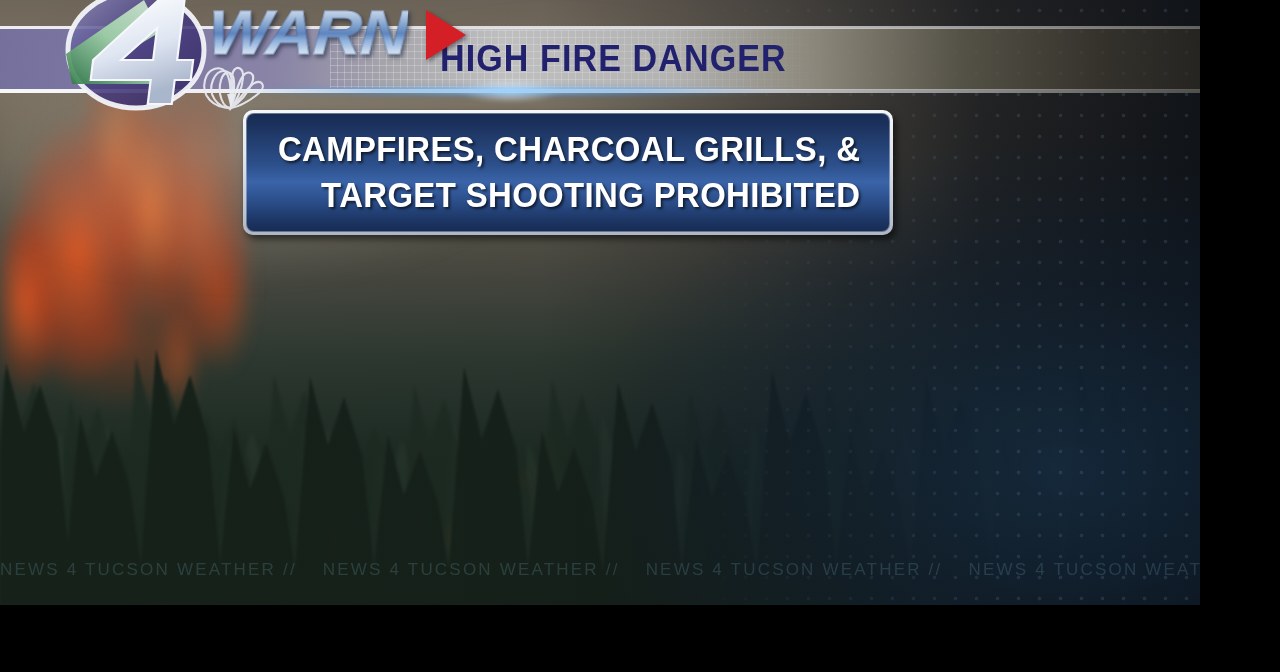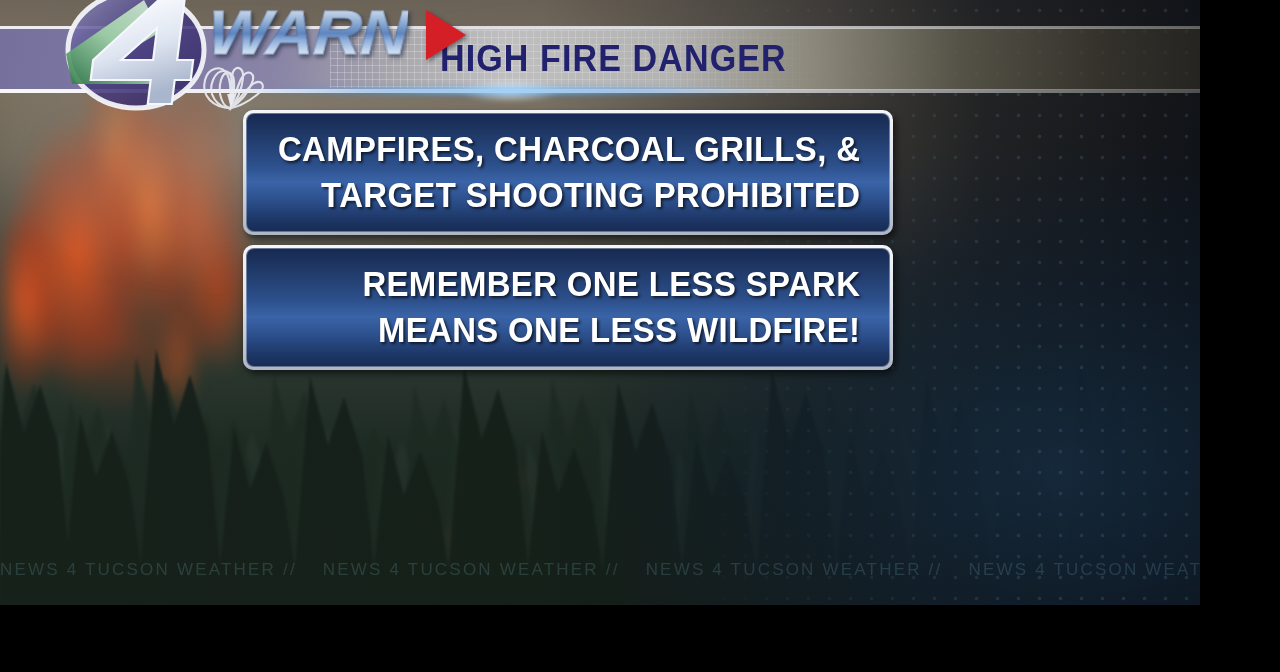--- a/index.html
+++ b/index.html
@@ -390,26 +390,20 @@
     <div id="boxes">
 
       <div class="msg-box">
         <div class="msg-inner">
           <span class="msg-line">CAMPFIRES, CHARCOAL GRILLS, &amp;</span>
           <span class="msg-line">TARGET SHOOTING PROHIBITED</span>
         </div>
       </div>
 
 
-      <div class="msg-box">
-        <div class="msg-inner">
-          <span class="msg-line">REMEMBER ONE LESS SPARK</span>
-          <span class="msg-line">MEANS ONE LESS WILDFIRE!</span>
-        </div>
-      </div>
 
     </div>
 
     <div id="ticker">
       <span>NEWS 4 TUCSON WEATHER  //</span>
       <span>NEWS 4 TUCSON WEATHER  //</span>
       <span>NEWS 4 TUCSON WEATHER  //</span>
       <span>NEWS 4 TUCSON WEATHER  //</span>
 
     </div>

